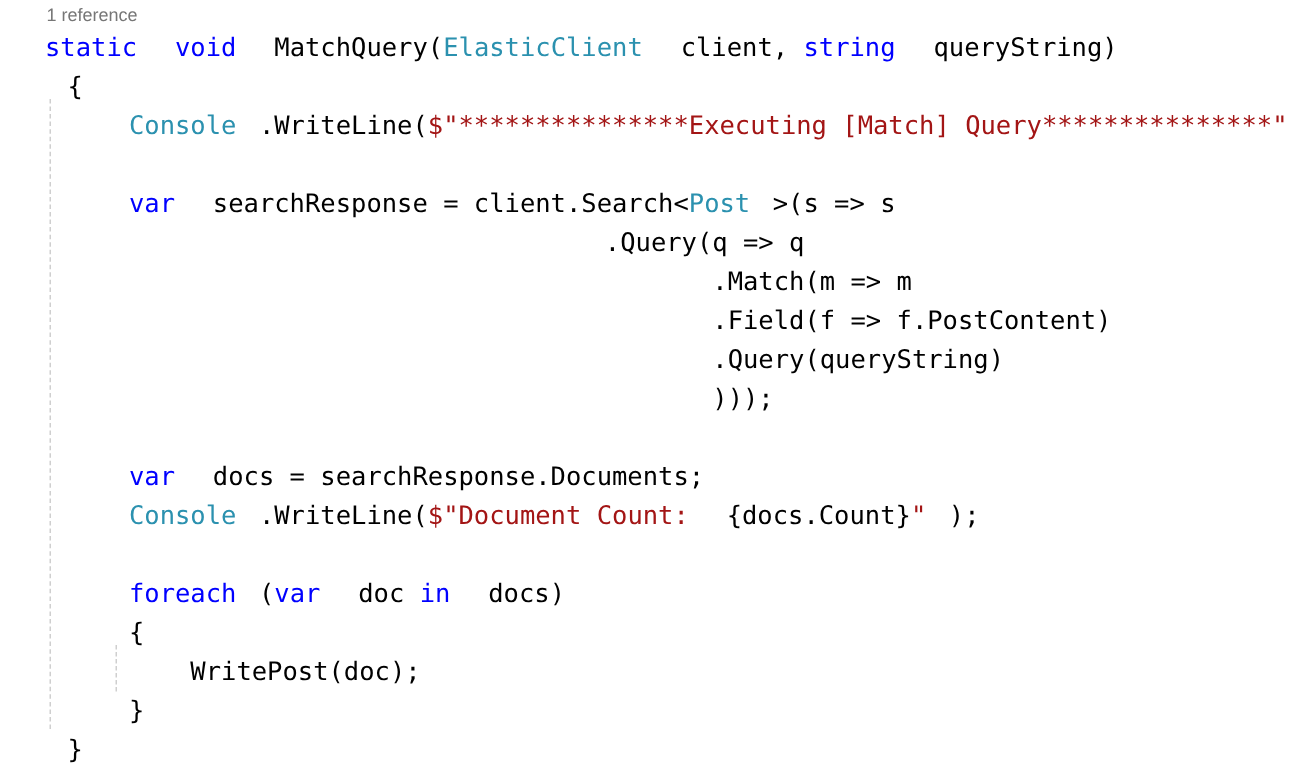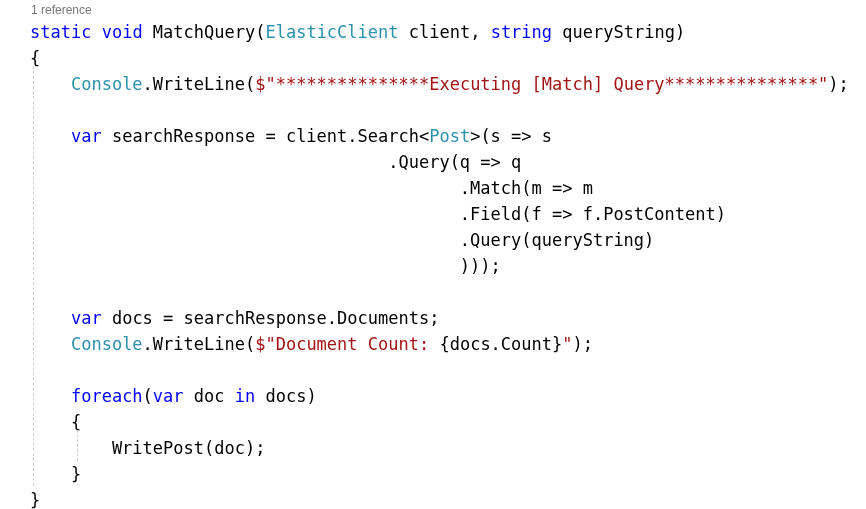--- a/index.html
+++ b/index.html
@@ -29,21 +29,21 @@
     left:30px;top:19px;
     font-size:17px;
     line-height:26px;
     white-space:pre;
     color:var(--plain-color,#000);
   }
   .code-line{height:26px;white-space:pre;}
   .c-keyword{color:var(--keyword-color,#0000ff);}
   .c-type{color:var(--type-color,#2b91af);}
   .c-string{color:var(--string-color,#a31515);}
-  .c-plain{color:var(--plain-color,#000000);}
+  .c-plain{color:var(--plain-color,#000000);margin-left:15px;}
   .indent-guide{
     position:absolute;
     width:0;
     border-left:1px dashed var(--guide-color,#cfcfcf);
   }
   .guide-outer{left:33px;top:66px;height:420px;}
   .guide-inner{left:77px;top:430px;height:31px;}
 </style>
 </head>
 <body>

